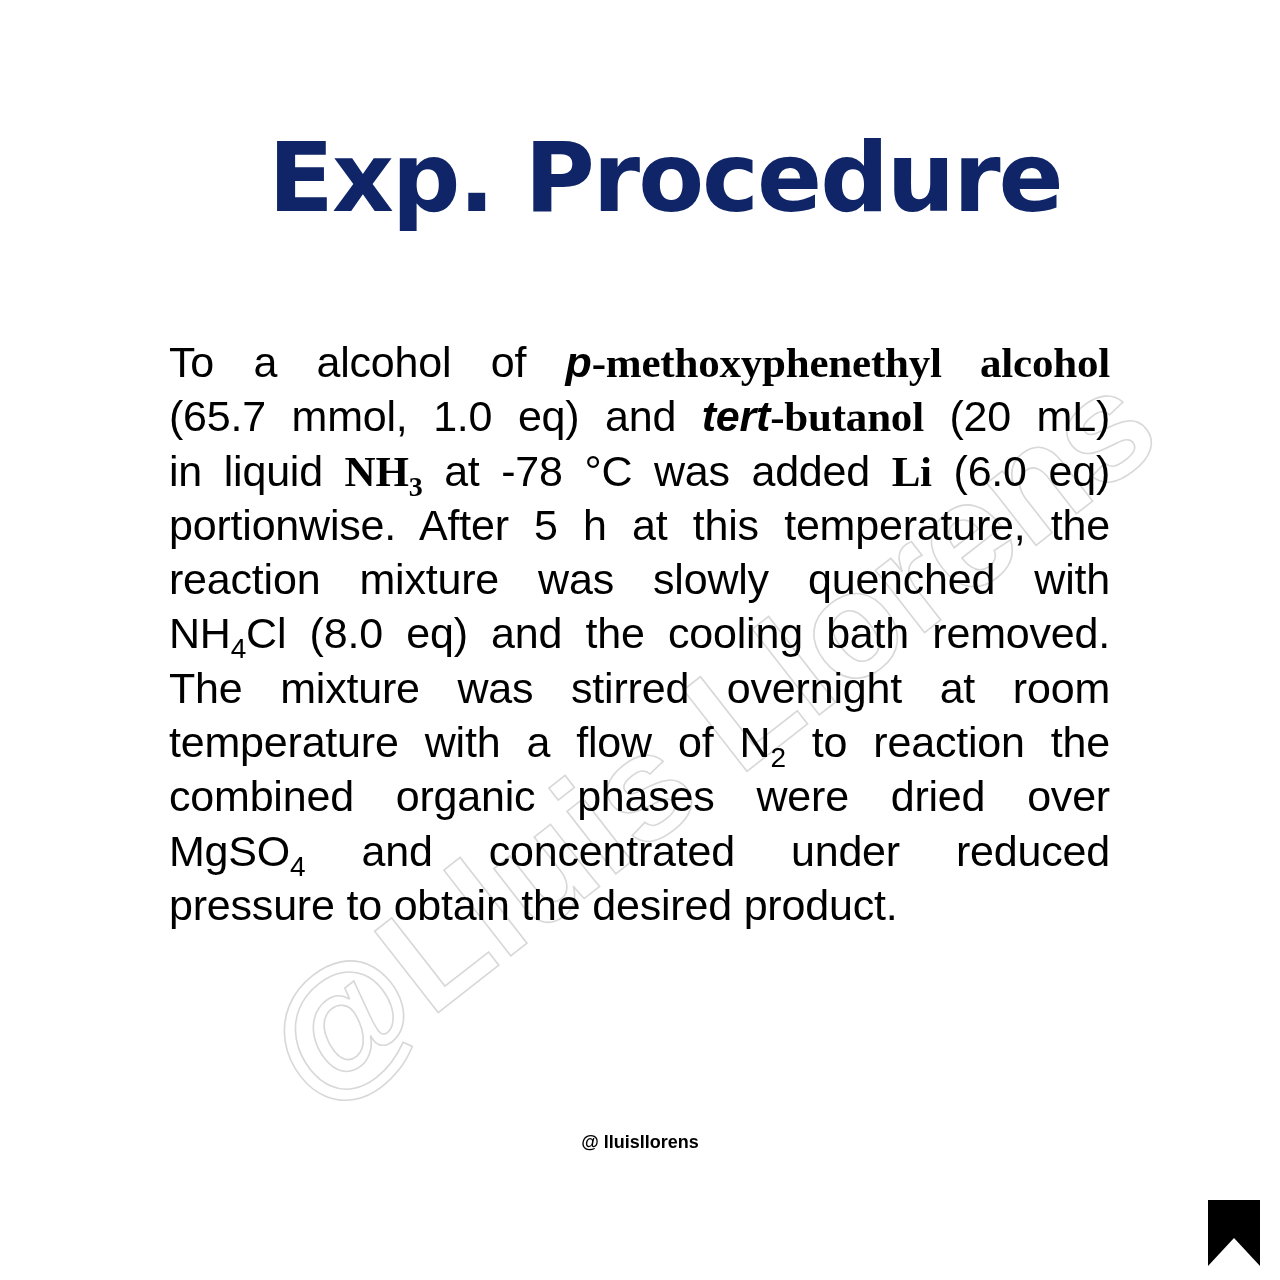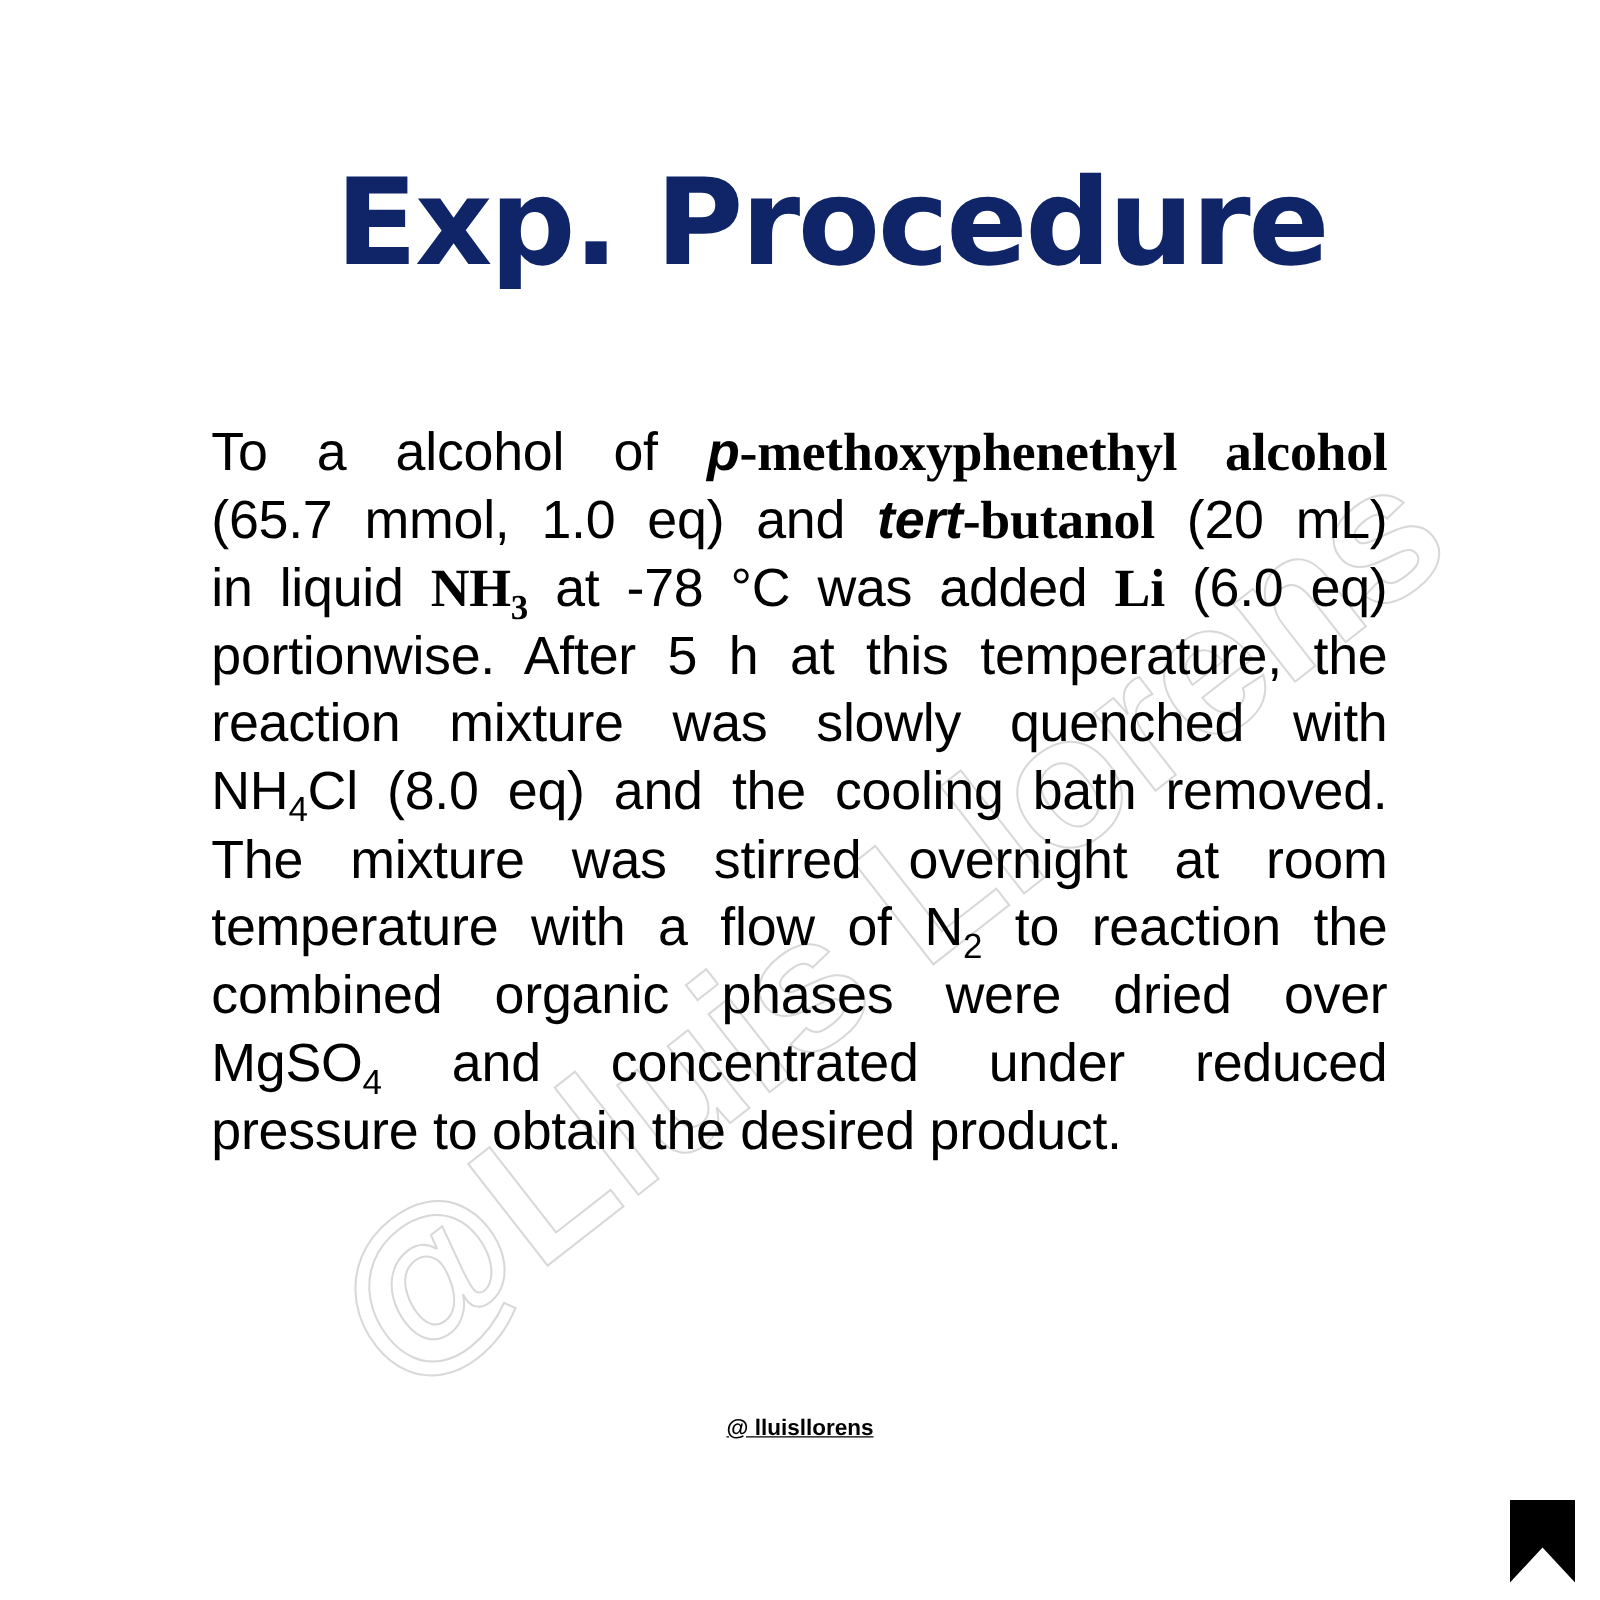--- a/index.html
+++ b/index.html
@@ -77,21 +77,20 @@
     .handle {
       position: absolute;
       left: 0;
       top: 1132px;
       width: 1280px;
       text-align: center;
       font-family: "Liberation Sans", sans-serif;
       font-weight: bold;
       font-size: 18px;
       color: #000;
-      text-decoration: underline;
     }
     .bookmark {
       position: absolute;
       left: 1208px;
       top: 1200px;
       width: 52px;
       height: 66px;
     }
   </style>
 </head>

